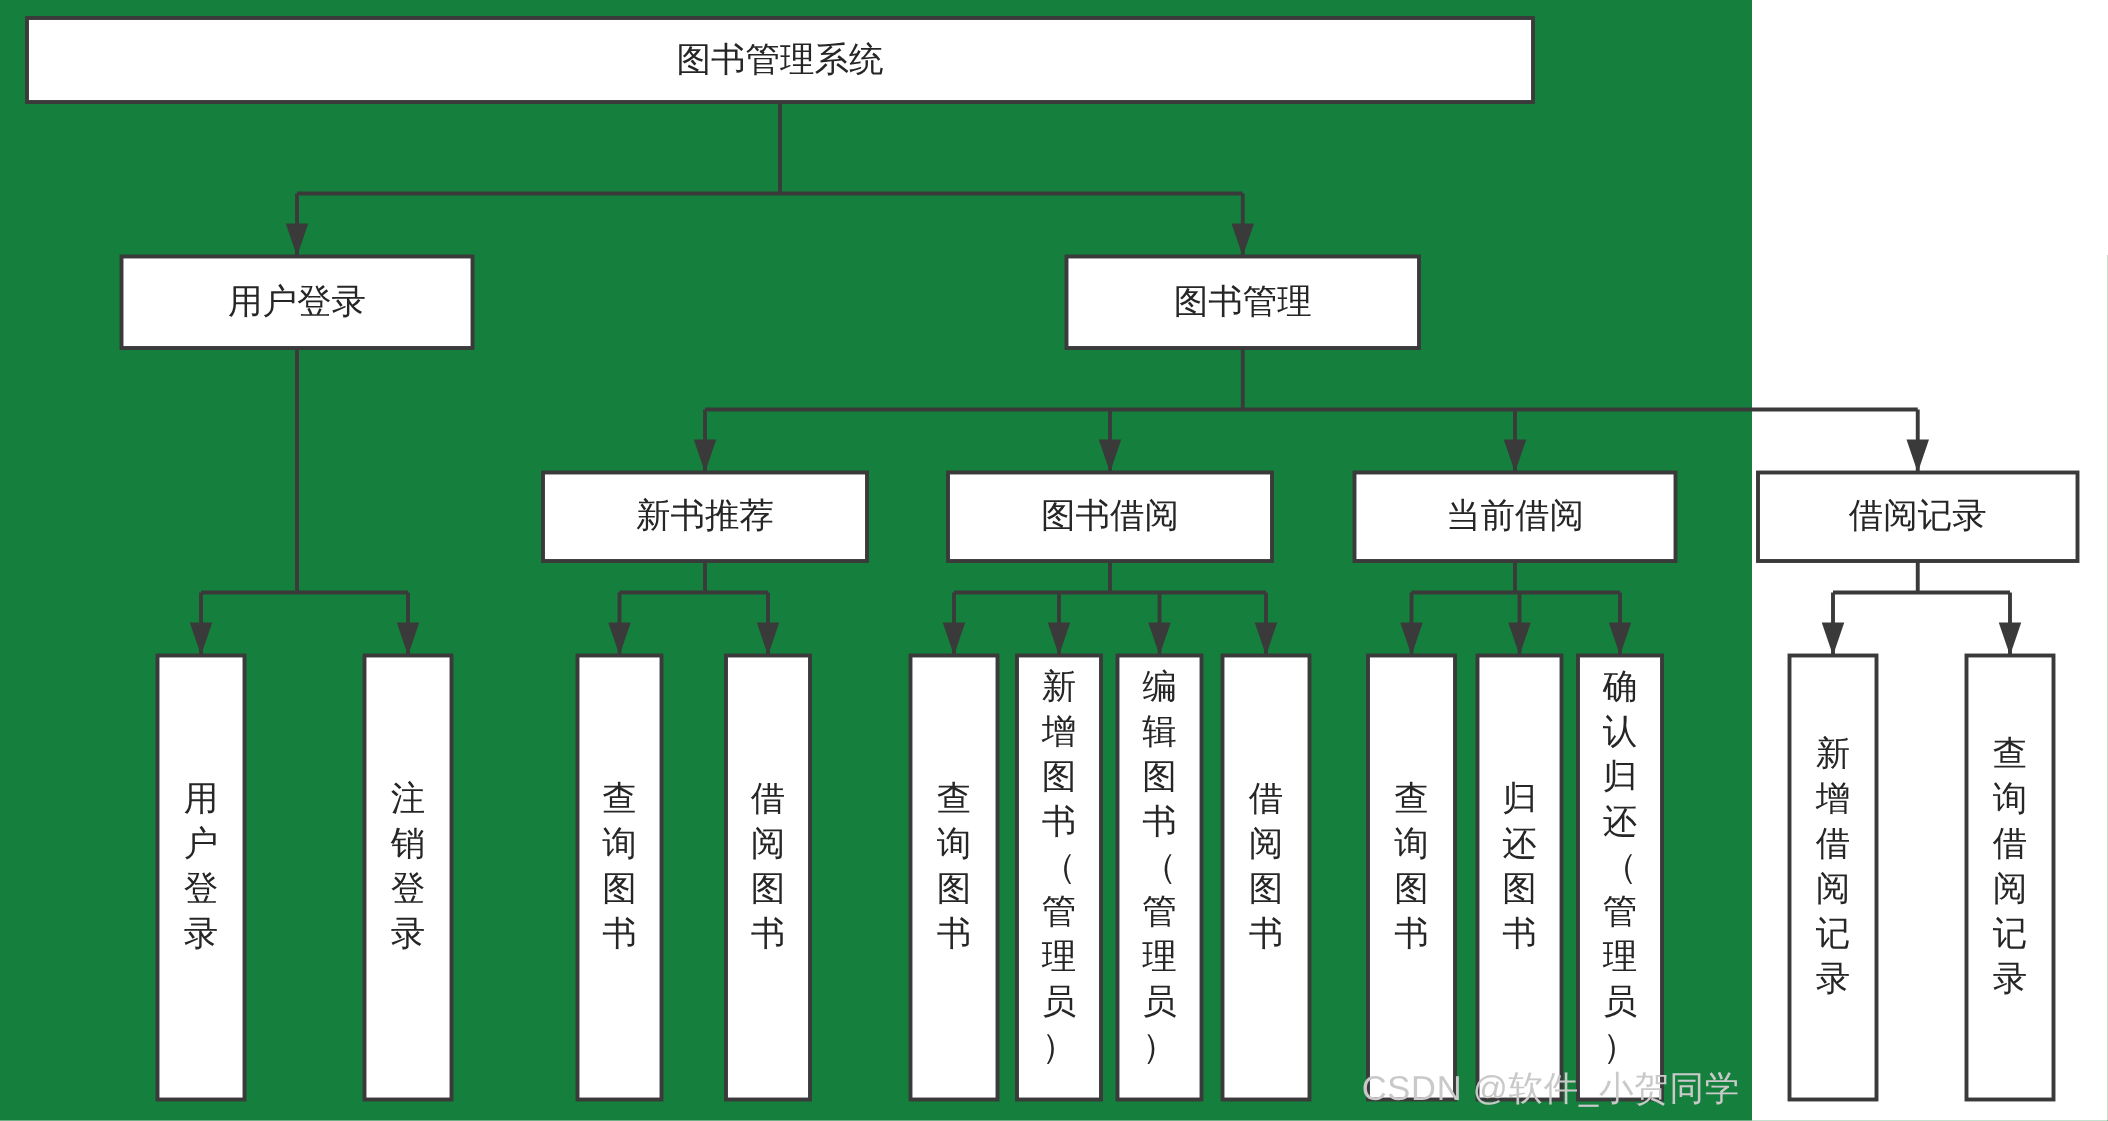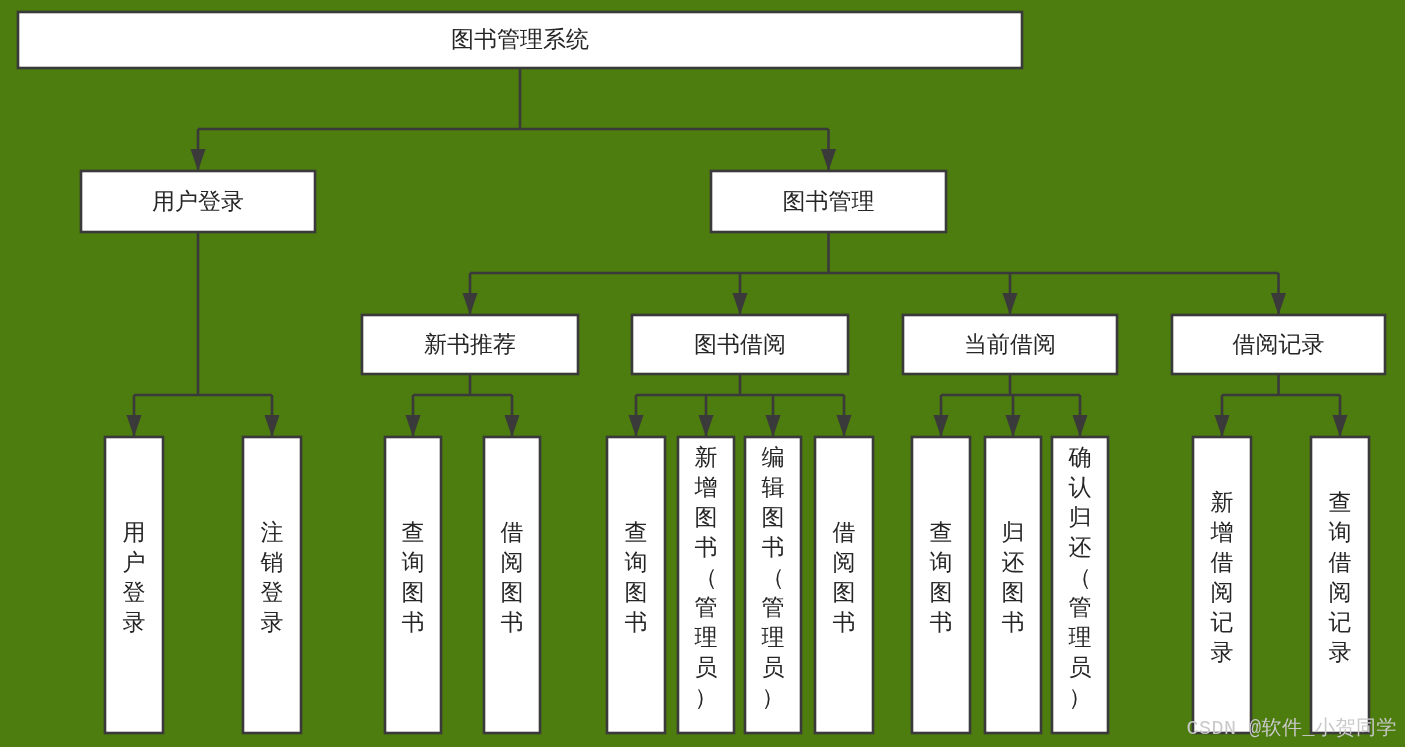--- a/index.html
+++ b/index.html
@@ -8,23 +8,23 @@
     background: #ffffff;
   }
   body {
     width: 1405px;
     height: 747px;
     font-family: "Liberation Sans", "DejaVu Sans", sans-serif;
     overflow: hidden;
   }
   #diagram-root {
     position: relative;
-    width: 1405px;
+    width: 1168px;
     height: 747px;
-    background: #4d7c0f;
+    background: #15803d;
   }
   svg.diagram {
     position: absolute;
     left: 0;
     top: 0;
     width: 1405px;
     height: 747px;
     display: block;
   }
   .node-box {
@@ -52,22 +52,22 @@
   .node-label-vertical {
     fill: #262626;
     font-family: "Liberation Sans", "DejaVu Sans", sans-serif;
     font-size: 23px;
     text-anchor: middle;
   }
   .watermark {
     position: absolute;
     right: 8px;
     bottom: 6px;
-    font-family: Liberation Mono, monospace;
-    font-size: 20px;
+    font-family: Liberation Sans, sans-serif;
+    font-size: 23px;
     color: #c9c9c9;
     white-space: nowrap;
     letter-spacing: 0.5px;
     pointer-events: none;
   }
 </style>
 </head>
 <body>
 
 <div id="diagram-root">

